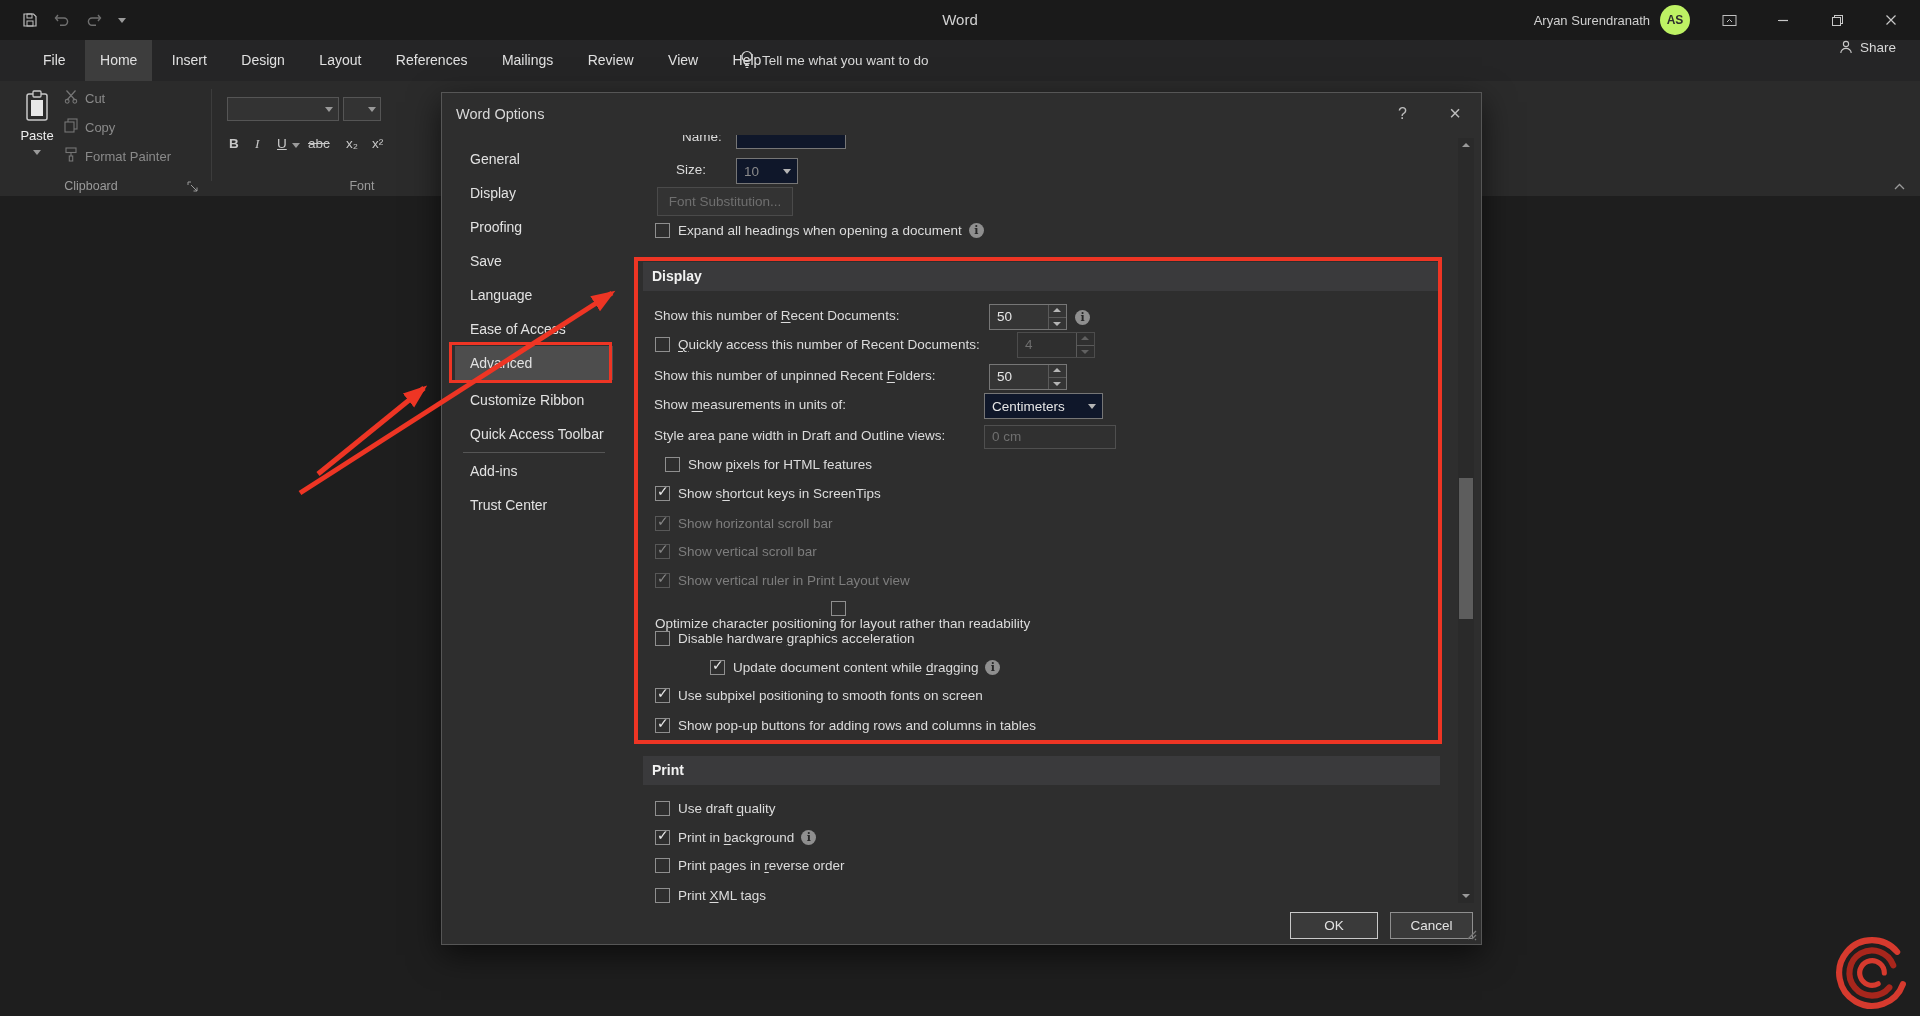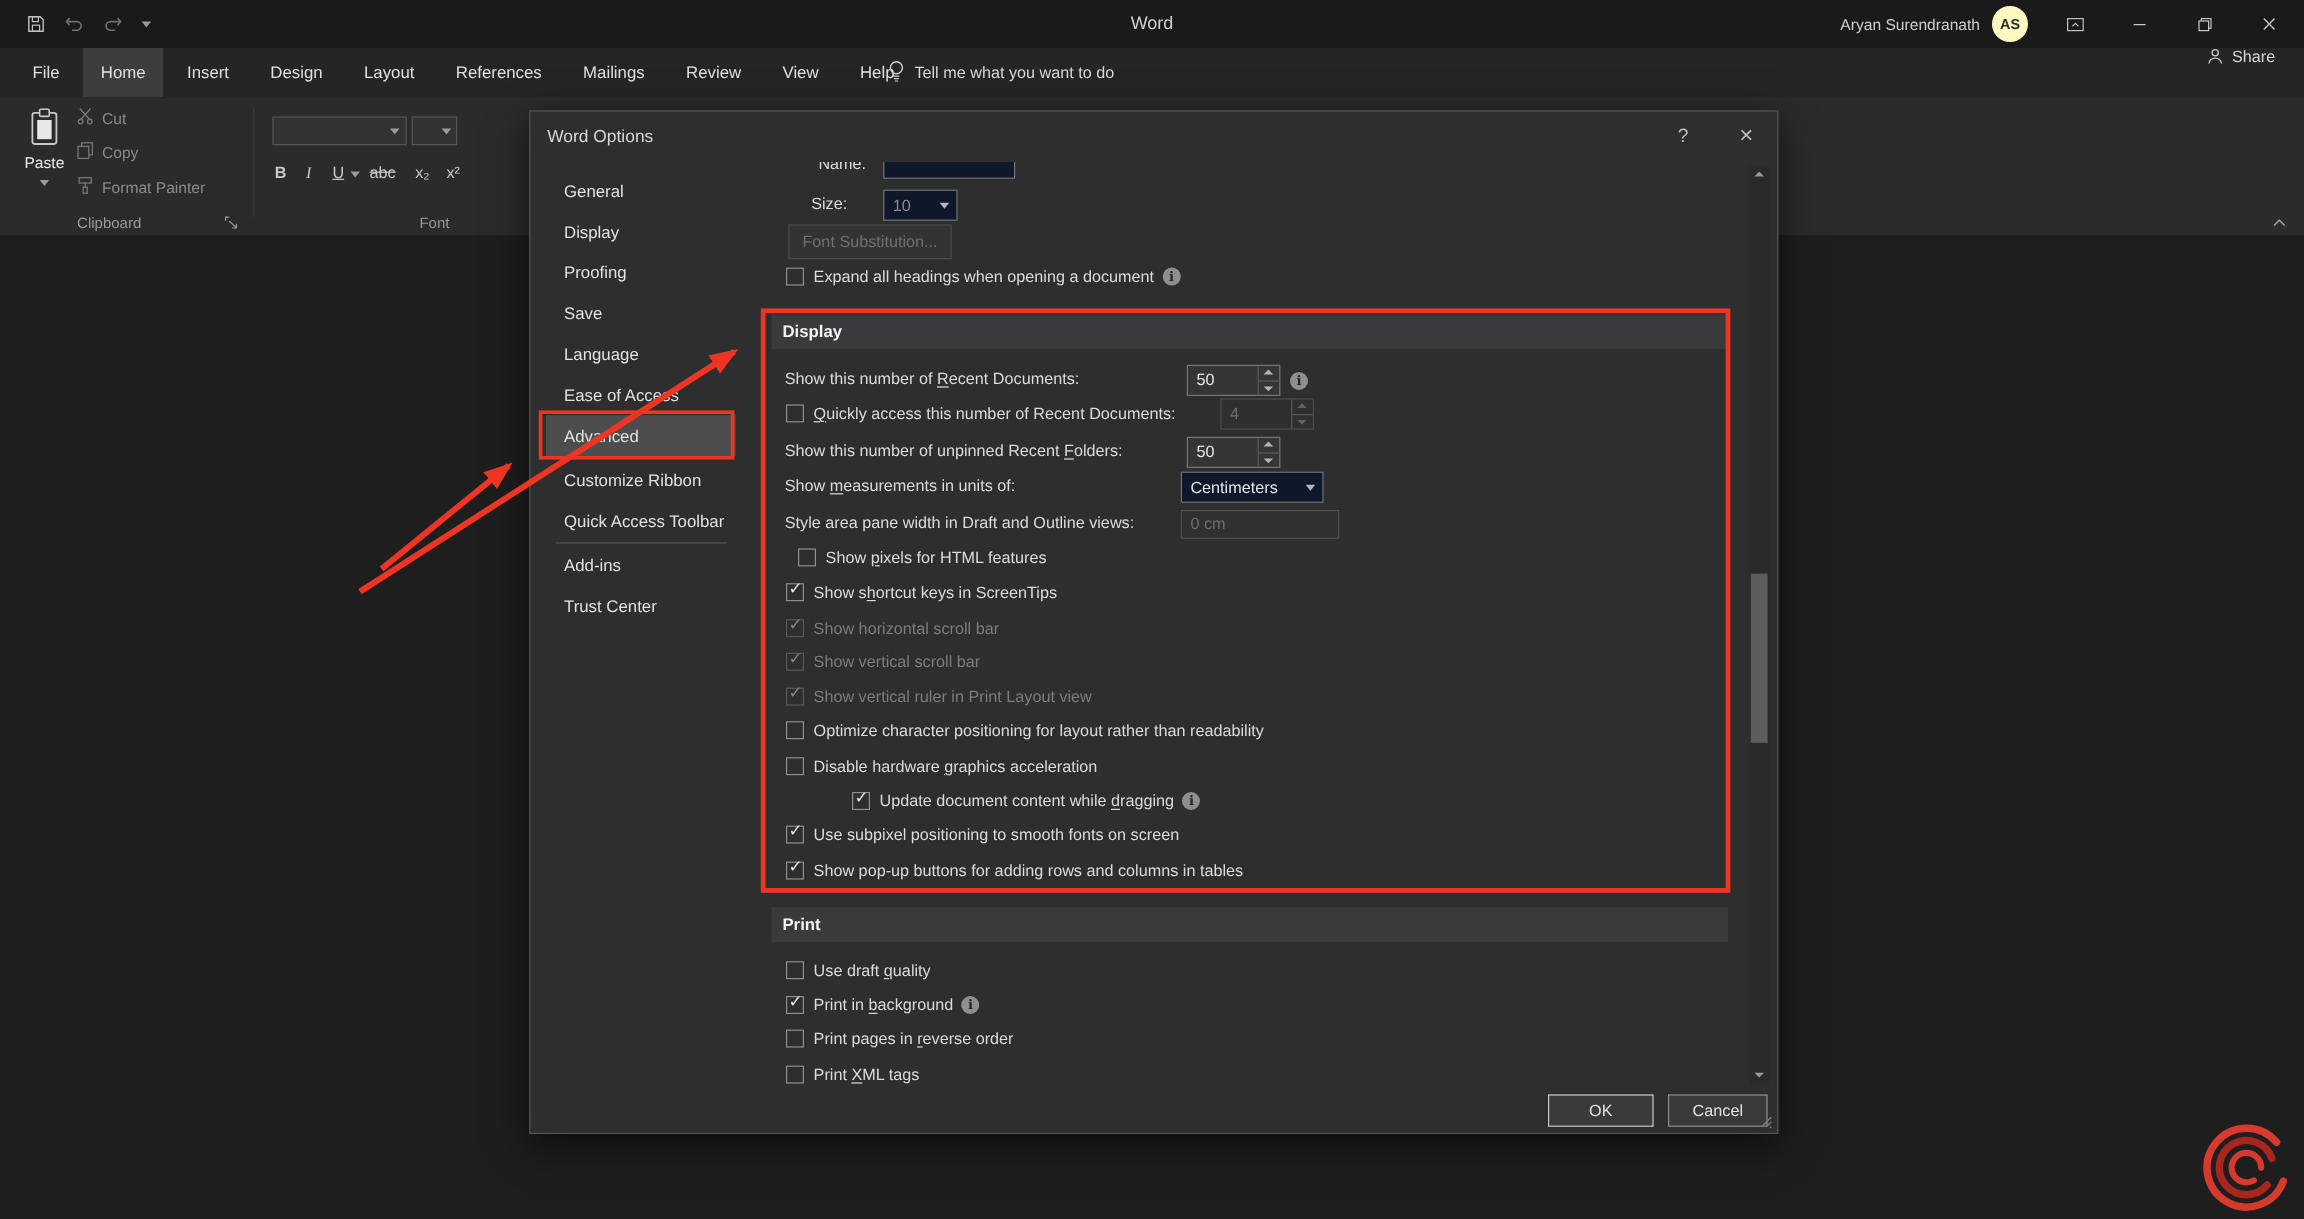--- a/index.html
+++ b/index.html
@@ -7,25 +7,25 @@
   .screen { position:relative; width:1920px; height:1016px; background:#1f1f1f; color:#e0e0e0; }
 
   
   .titlebar { position:absolute; top:0; left:0; width:100%; height:40px; background:#1a1a1a; }
   .qat { position:absolute; left:22px; top:0; height:40px; display:flex; align-items:center; gap:16px; }
   .qat svg { display:block; }
   .dcaret { width:0; height:0; border-left:4px solid transparent; border-right:4px solid transparent; border-top:5px solid #9a9a9a; display:inline-block; }
   .tb-title { position:absolute; left:0; right:0; top:0; height:40px; text-align:center; line-height:40px; font-size:15px; color:#d2d2d2; pointer-events:none; }
   .tb-right { position:absolute; right:14px; top:0; height:40px; display:flex; align-items:center; }
   .user-name { font-size:13px; color:#cfcfcf; margin-right:10px;text-align:center; }
-  .avatar { width:30px; height:30px; border-radius:50%; background:#fef9c3; color:#2e2e2e; font-size:12px; font-weight:bold; text-align:center; line-height:30px; }
+  .avatar { width:30px; height:30px; border-radius:50%; background:#bef264; color:#2e2e2e; font-size:12px; font-weight:bold; text-align:center; line-height:30px; }
   .tb-ic { width:30px; height:40px; display:flex; align-items:center; justify-content:center; margin-left:24px; }
 
   
-  .tabrow { position:absolute; top:40px; left:0; width:100%; height:41px; background:#252526; }
+  .tabrow { position:absolute; top:40px; left:0; width:100%; height:41px; background:#252526;padding-left:16px; }
   .tab { display:inline-block; padding:0 15px; line-height:41px; font-size:14px; color:#e0e0e0; vertical-align:top; }
   .tab:first-child { margin-left:12px; }
   .tab.active { background:#3d3d3d; }
   .tellme { position:absolute; left:740px; top:0; height:41px; display:flex; align-items:center; gap:8px; font-size:13.5px; color:#d8d8d8; }
   .share { position:absolute; right:24px; top:0; height:41px; display:flex; align-items:flex-start; gap:7px; font-size:13.5px; color:#d8d8d8; }
 
   
   .ribbonbody { position:absolute; top:81px; left:0; width:100%; height:115px; background:#2b2b2b; }
   .paste { position:absolute; left:10px; top:5px; width:54px; height:90px; text-align:center; color:#ececec; font-size:13px; }
   .paste .pc { margin-top:4px; }
@@ -353,21 +353,21 @@
         <span class="clabel">Show horizontal scroll bar</span>
       </div>
       <div class="chk-row" style="left:213px;top:409px;">
         <span class="cb checked disabled"></span>
         <span class="clabel">Show vertical scroll bar</span>
       </div>
       <div class="chk-row" style="left:213px;top:438px;">
         <span class="cb checked disabled"></span>
         <span class="clabel">Show vertical ruler in Print Layout view</span>
       </div>
-      <div class="chk-row" style="left:213px;top:466px;">
+      <div class="chk-row" style="left:213px;top:466px;flex-direction:column;">
         <span class="cb"></span>
         <span class="clabel">Optimize character positioning for layout rather than readability</span>
       </div>
       <div class="chk-row" style="left:213px;top:496px;">
         <span class="cb"></span>
         <span class="clabel">Disable hardware <u>g</u>raphics acceleration</span>
       </div>
       <div class="chk-row" style="left:225px;top:525px;margin-left:43px;">
         <span class="cb checked"></span>
         <span class="clabel">Update document content while <u>d</u>ragging</span>

